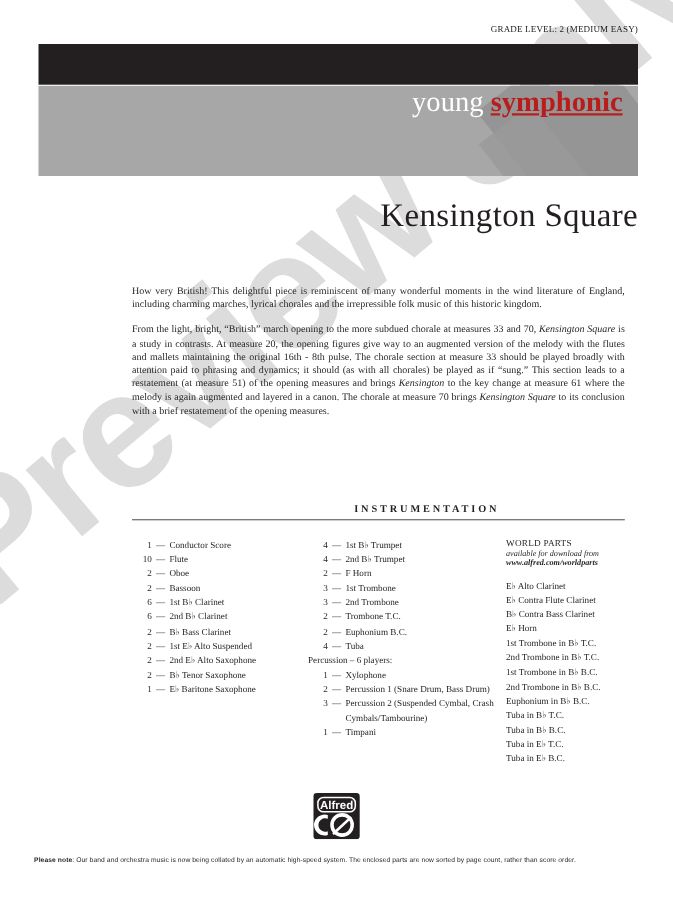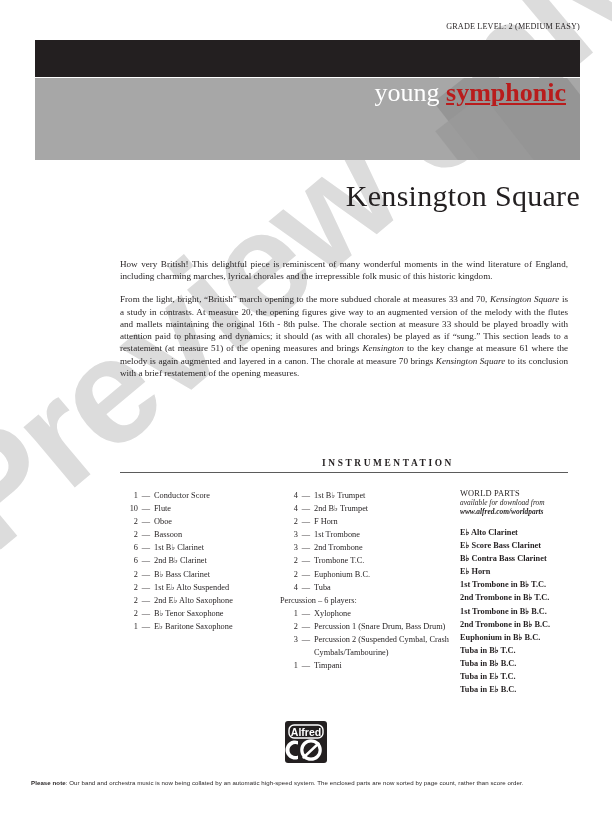--- a/index.html
+++ b/index.html
@@ -226,21 +226,21 @@
     font-size: 7.4px;
     font-style: italic;
     font-weight: bold;
     line-height: 1.28;
   }
   .wp-item {
     font-size: 8.3px;
     line-height: 1.58;
     white-space: nowrap;
   }
-  #world-parts-list { margin-top: 9px; font-weight: bold; }
+  #world-parts-list { margin-top: 9px; }
 
   
   #alfred-logo {
     position: absolute;
     left: 283px;
     top: 721px;
     width: 46px;
     height: 24px;
     z-index: 3;
   }
@@ -418,21 +418,21 @@
         <span class="instr-name">Timpani</span>
       </div>
   </div>
 
   <div class="instr-col" id="col-3">
     <div id="world-parts-title">WORLD PARTS</div>
     <div id="world-parts-sub">available for download from</div>
     <div id="world-parts-url">www.alfred.com/worldparts</div>
     <div id="world-parts-list">
       <div class="wp-item">E♭ Alto Clarinet</div>
-      <div class="wp-item">E♭ Score Bass Clarinet</div>
+      <div class="wp-item">E♭ Contra Flute Clarinet</div>
       <div class="wp-item">B♭ Contra Bass Clarinet</div>
       <div class="wp-item">E♭ Horn</div>
       <div class="wp-item">1st Trombone in B♭ T.C.</div>
       <div class="wp-item">2nd Trombone in B♭ T.C.</div>
       <div class="wp-item">1st Trombone in B♭ B.C.</div>
       <div class="wp-item">2nd Trombone in B♭ B.C.</div>
       <div class="wp-item">Euphonium in B♭ B.C.</div>
       <div class="wp-item">Tuba in B♭ T.C.</div>
       <div class="wp-item">Tuba in B♭ B.C.</div>
       <div class="wp-item">Tuba in E♭ T.C.</div>

